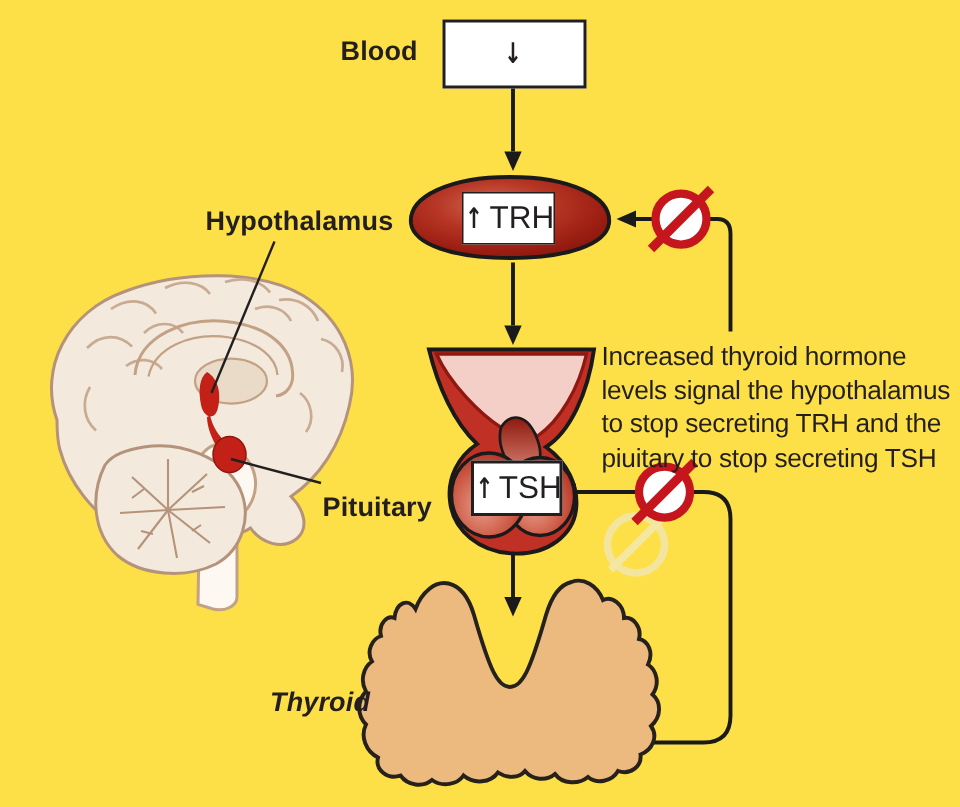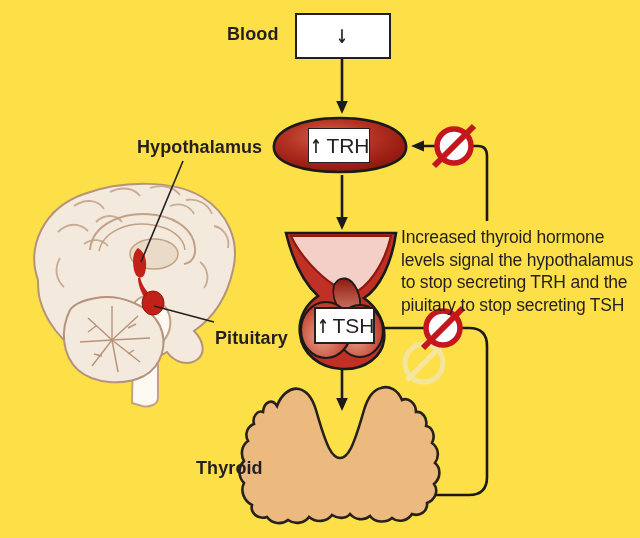--- a/index.html
+++ b/index.html
@@ -173,16 +173,16 @@
     <span>TSH</span>
   </div>
 
   <div class="note">
     <div>Increased thyroid hormone</div>
     <div>levels signal the hypothalamus</div>
     <div>to stop secreting TRH and the</div>
     <div>piuitary to stop secreting TSH</div>
   </div>
 
-  <div class="abs lbl" style="left:196px;top:458px;">Thyroid</div>
+  <div class="abs lbl" style="left:180px;top:458px;font-style:italic;">Thyroid</div>
 
 
 </div>
 
 </body></html>

